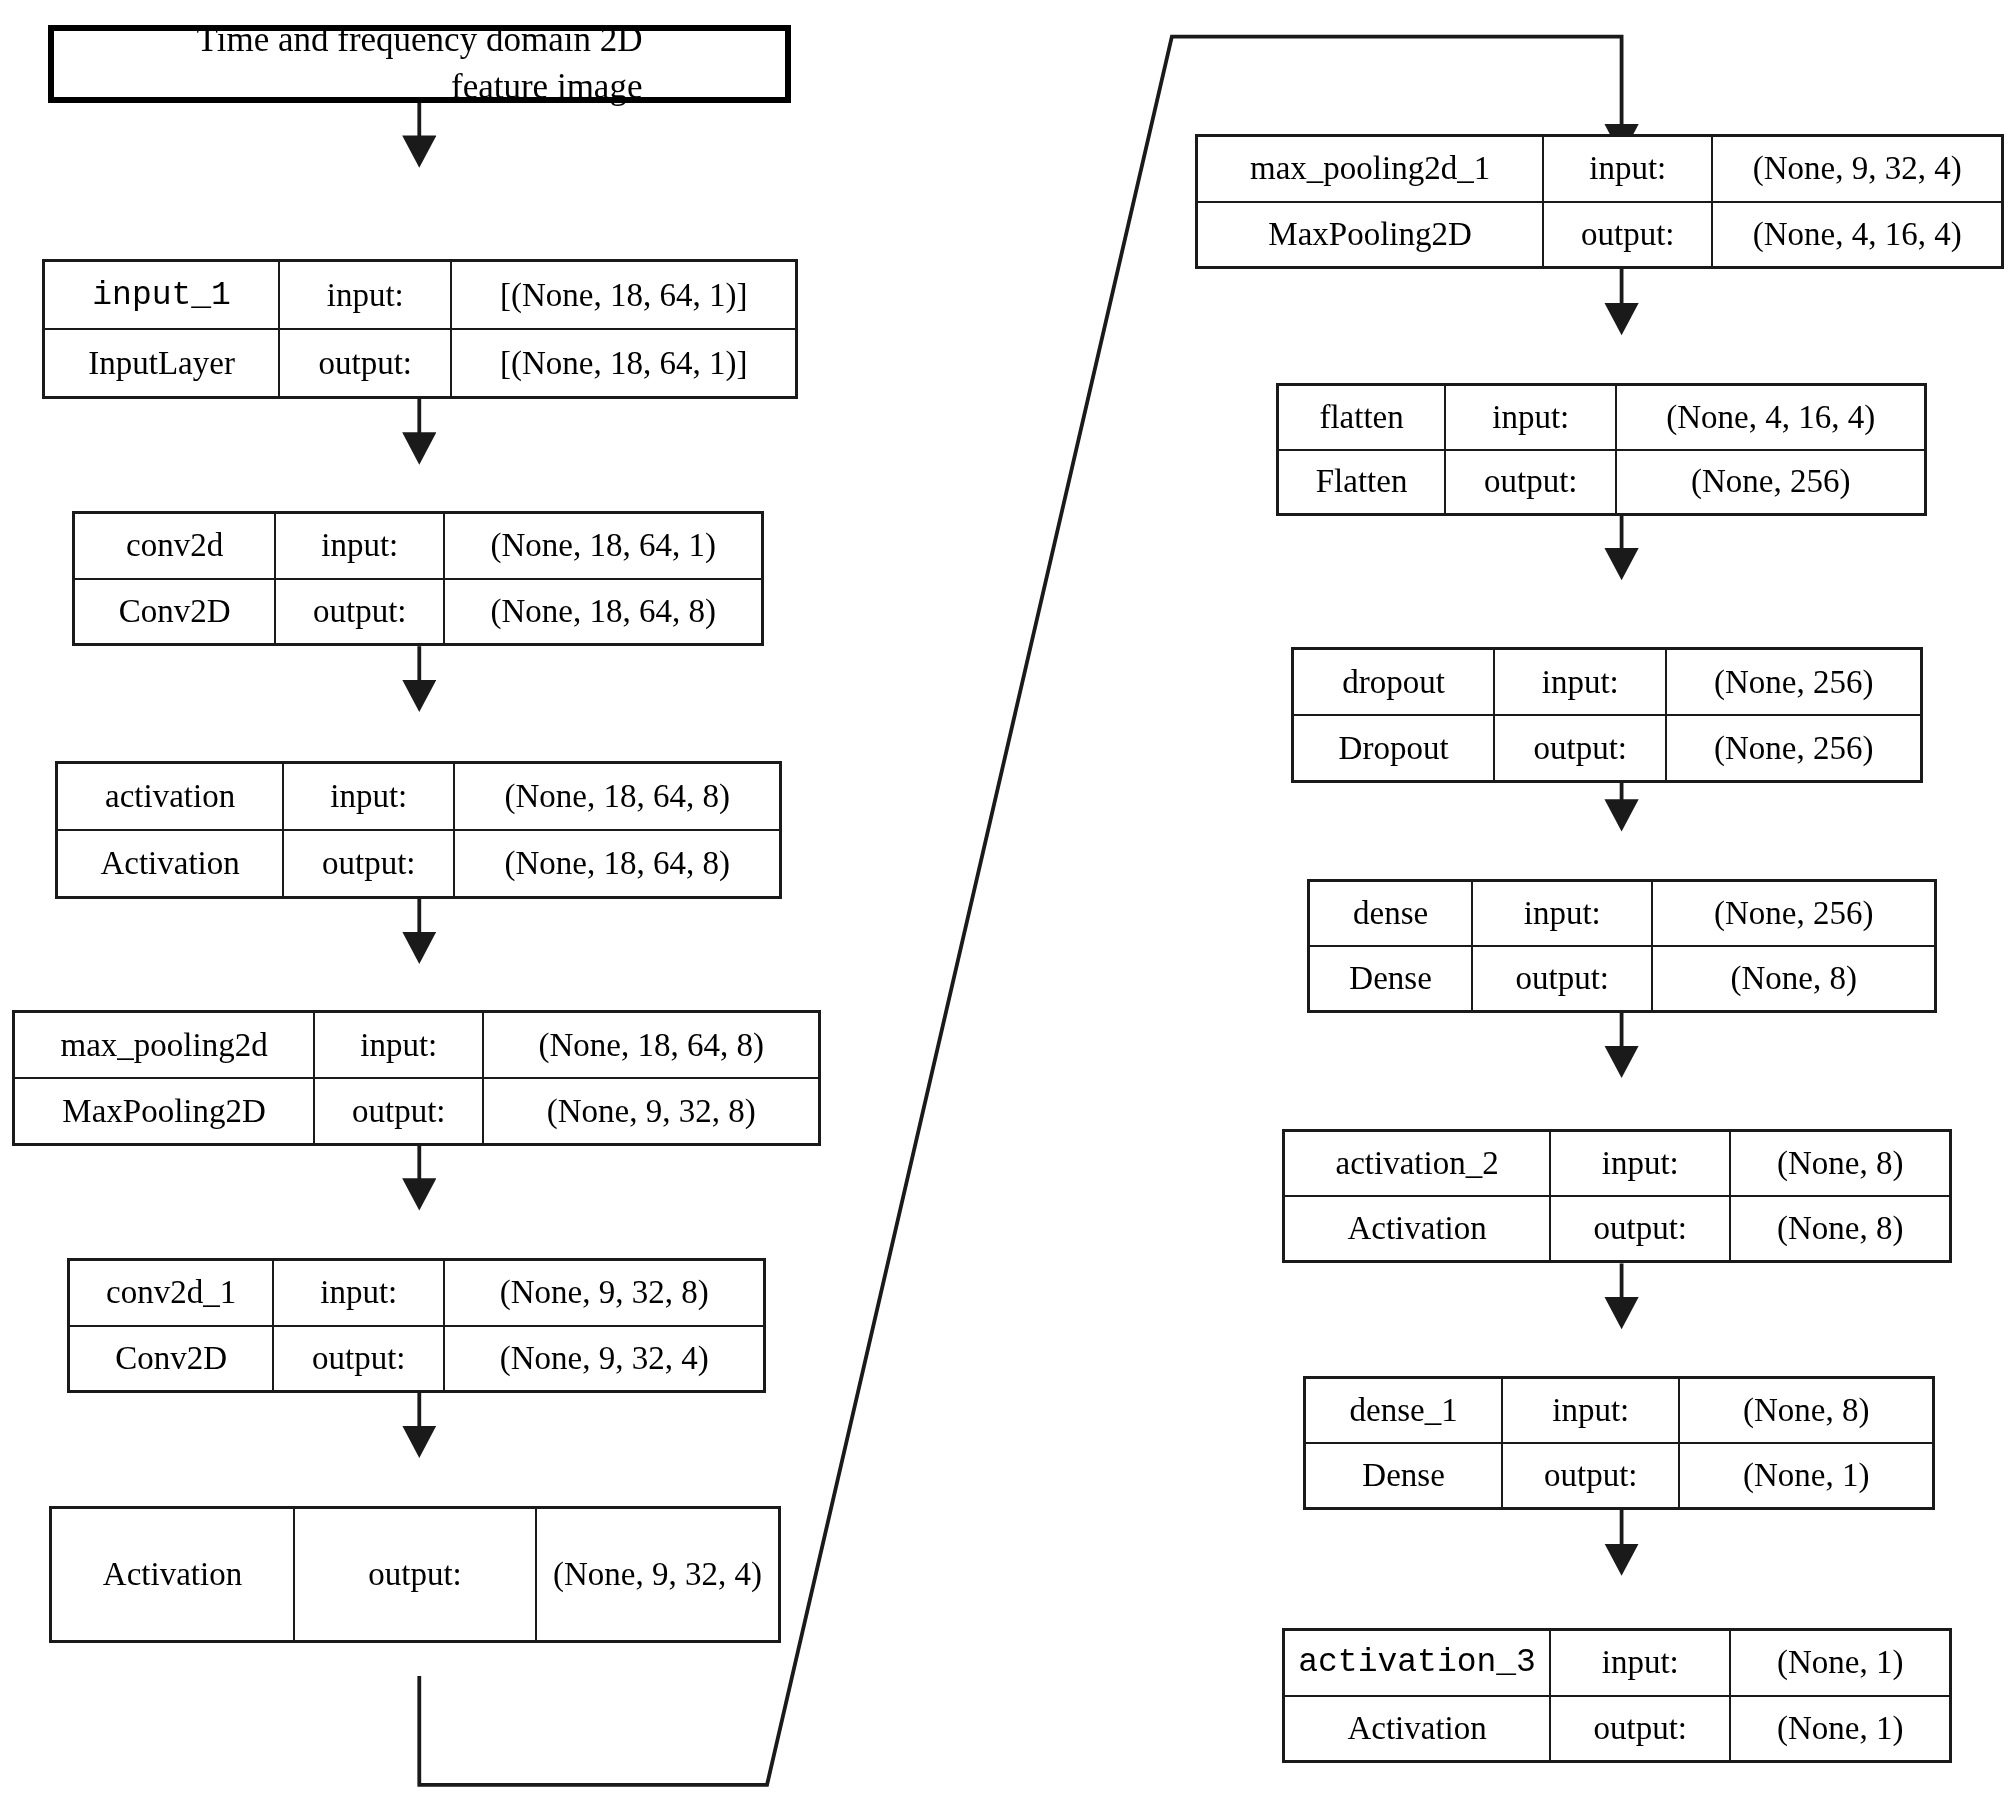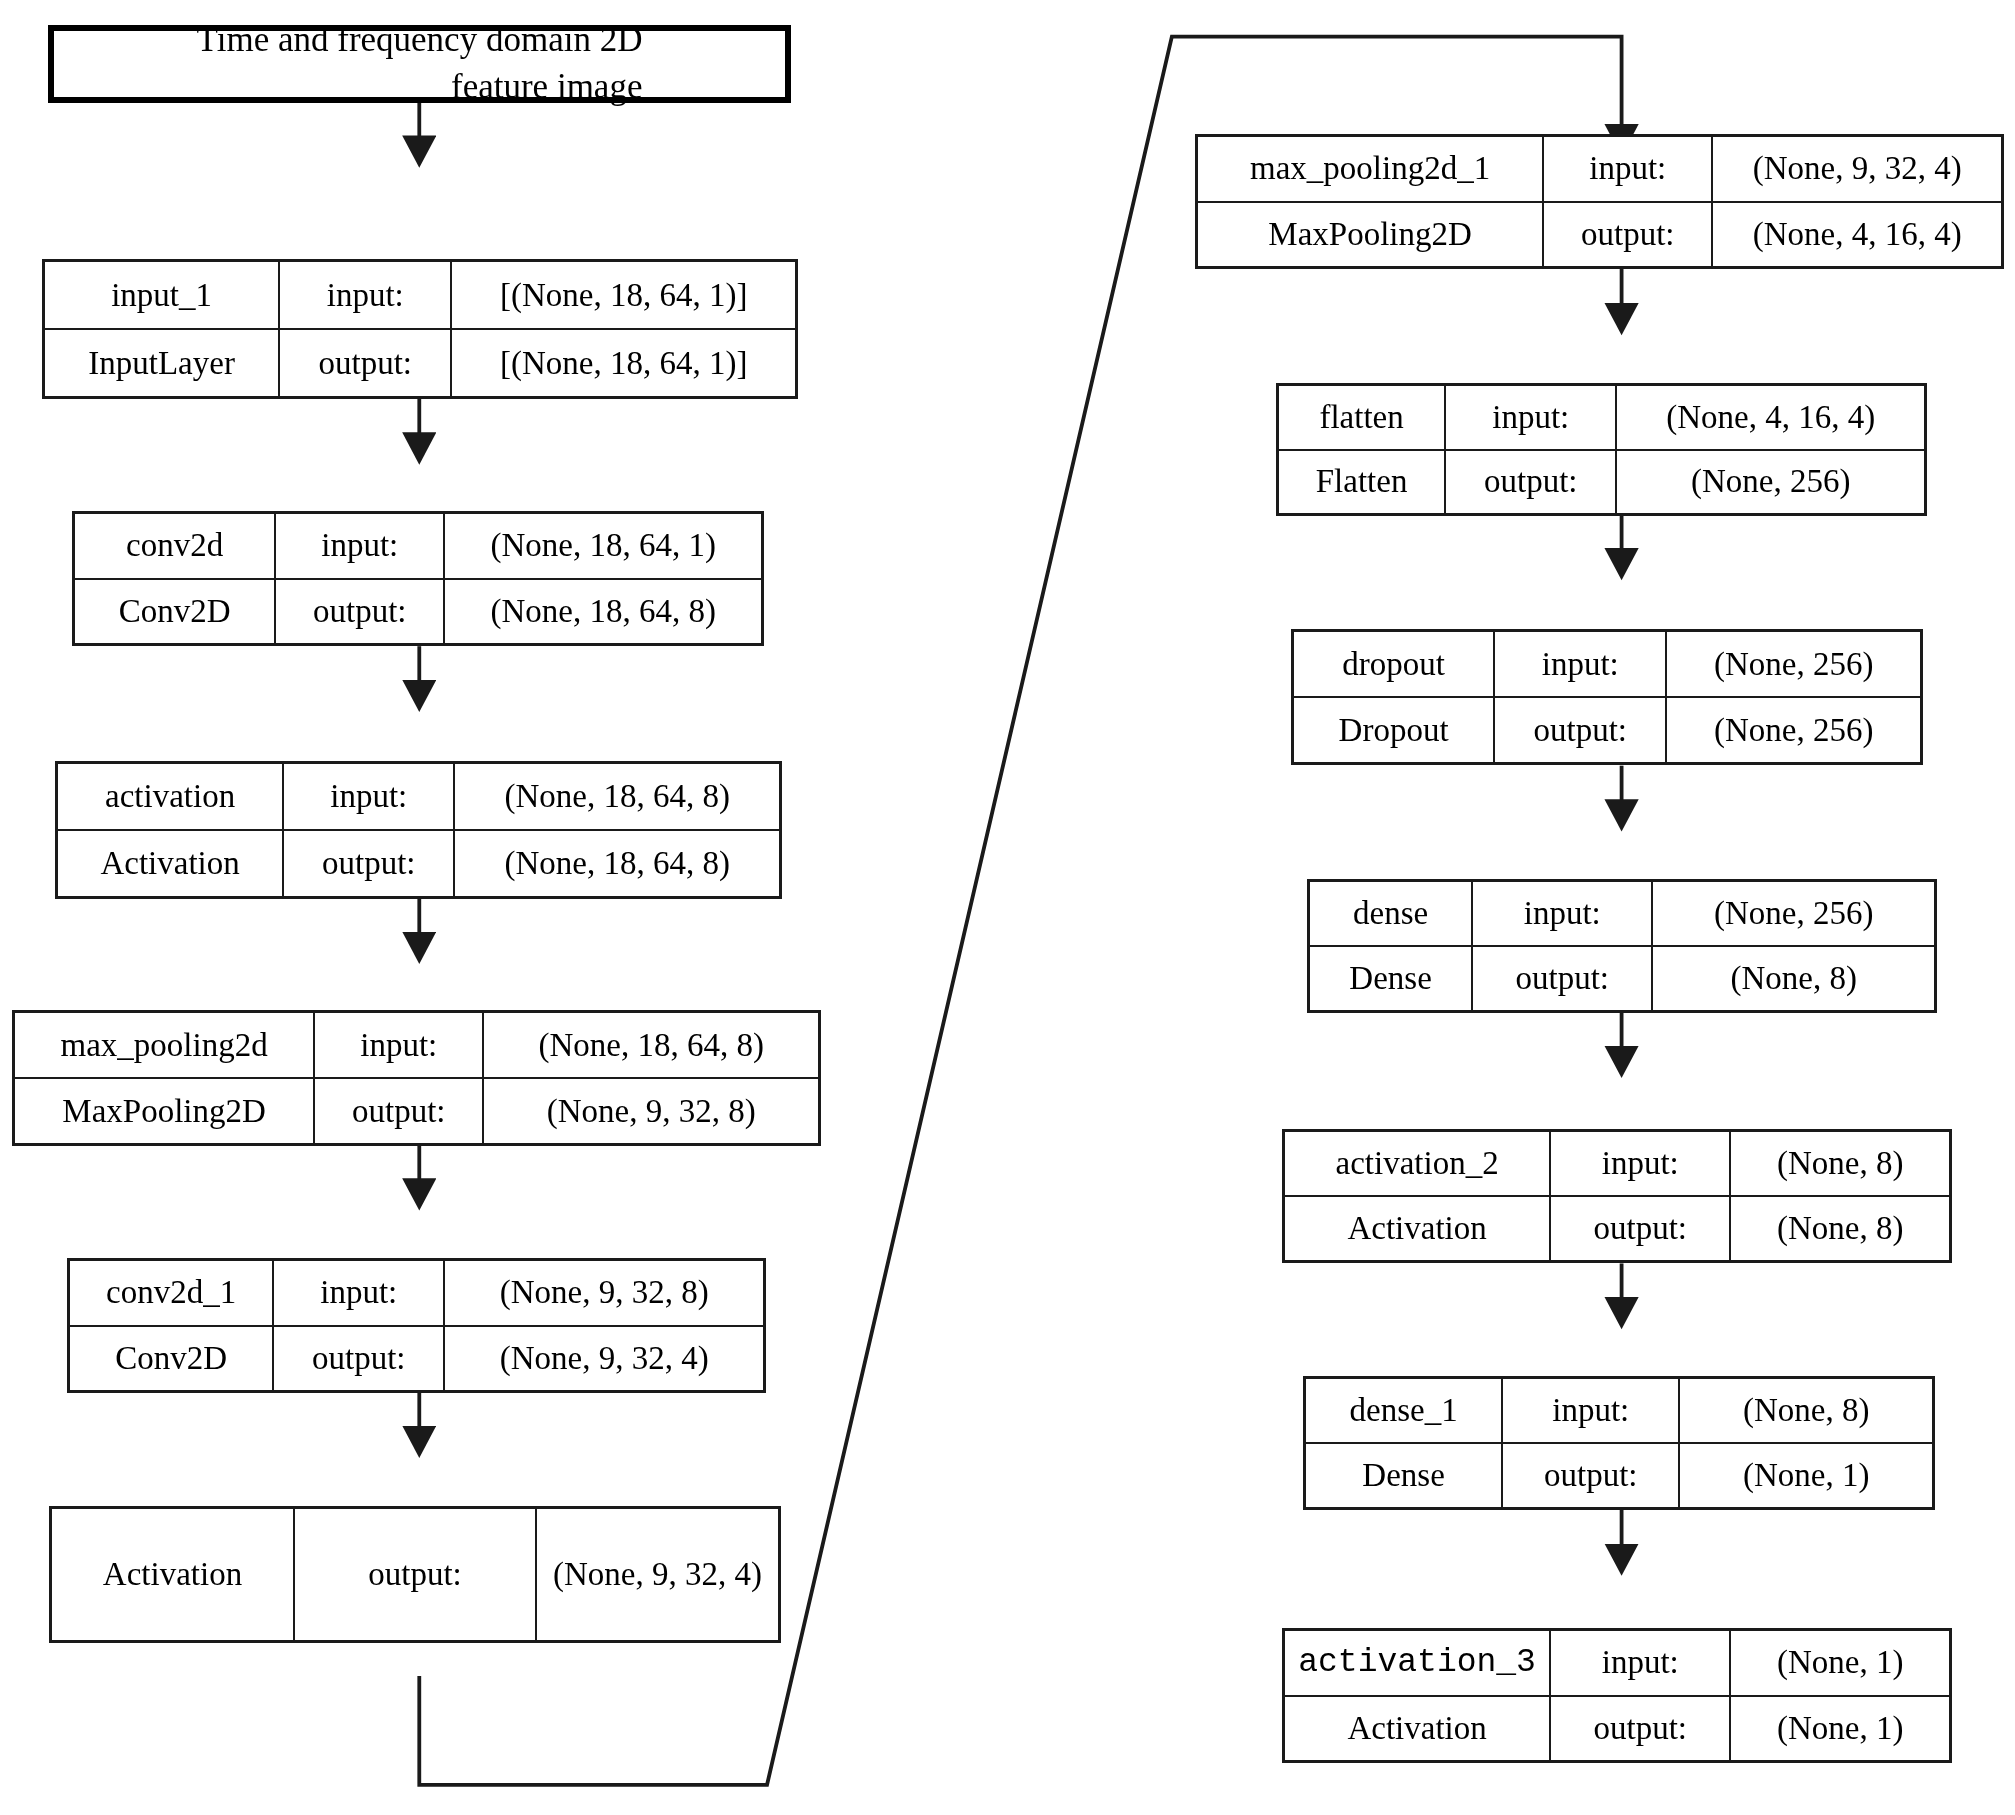--- a/index.html
+++ b/index.html
@@ -119,21 +119,21 @@
     <div class="source-text">
       <div>Time and frequency domain 2D</div>
       <div>feature image</div>
     </div>
   </div>
 
   <div class="node" style="left:42px; top:259px; width:756px; height:140px;">
     <table>
       <tbody>
           <tr>
-        <td style="width:224px;">input_1</td>
+        <td style="width:224px;font-family:Liberation Mono, monospace;">input_1</td>
         <td style="width:161px;">input:</td>
         <td>[(None, 18, 64, 1)]</td>
       </tr>
       <tr>
         <td>InputLayer</td>
         <td>output:</td>
         <td>[(None, 18, 64, 1)]</td>
       </tr>
     </tbody>
       </table>
@@ -246,21 +246,21 @@
       </tr>
       <tr>
         <td>Flatten</td>
         <td>output:</td>
         <td>(None, 256)</td>
       </tr>
     </tbody>
       </table>
   </div>
 
-  <div class="node" style="left:1291px; top:629px; width:632px; height:136px;">
+  <div class="node" style="left:1291px; top:647px; width:632px; height:136px;">
     <table>
       <tbody>
           <tr>
         <td style="width:190px;">dropout</td>
         <td style="width:161px;">input:</td>
         <td>(None, 256)</td>
       </tr>
       <tr>
         <td>Dropout</td>
         <td>output:</td>

